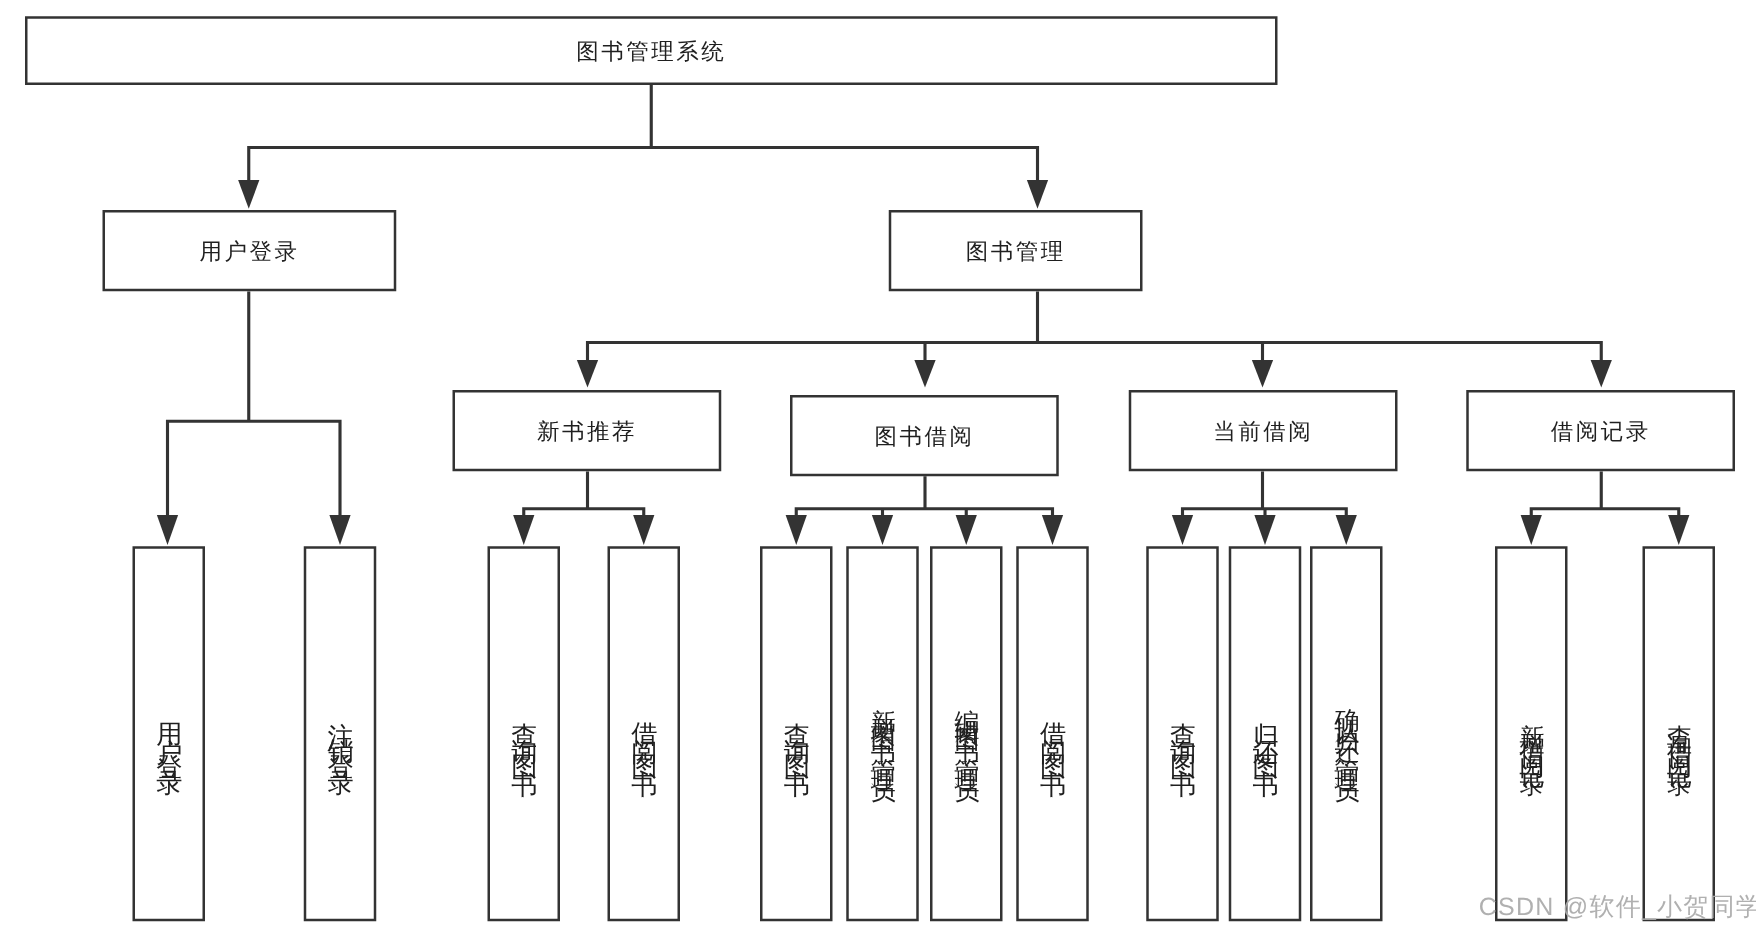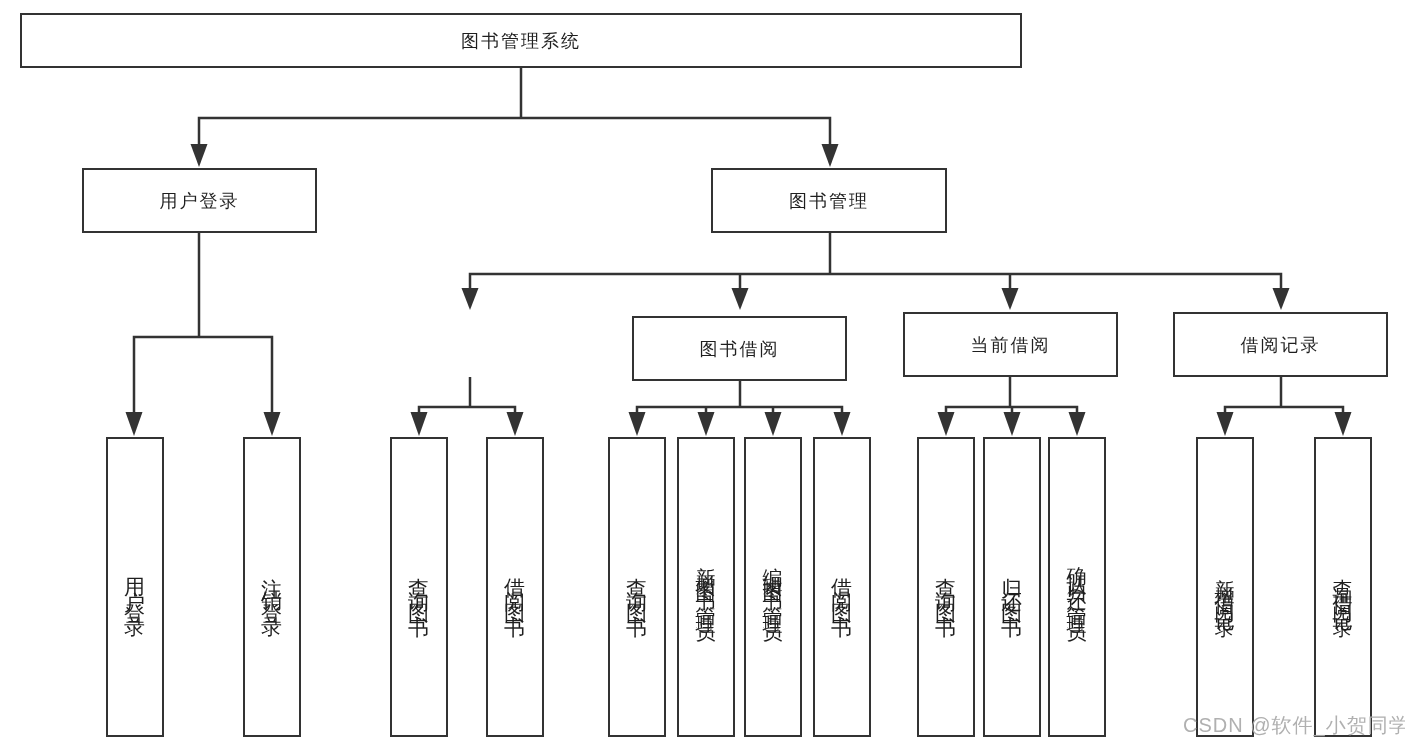--- a/index.html
+++ b/index.html
@@ -120,24 +120,27 @@
     </g>
   </svg>
 
   <div class="node h-node" style="left:20px; top:13px; width:1002px; height:55px;">
     <span>图书管理系统</span>
   </div>
 
   <div class="node h-node" style="left:82px; top:168px; width:235px; height:65px;">
     <span>用户登录</span>
   </div>
-  <div class="node h-node" style="left:711px; top:168px; width:236px; height:65px;">
+  <div class="node h-node" style="left:711px; top:168px; width:203px; height:65px;">
     <span>图书管理</span>
   </div>
 
+  <div class="node h-node" style="left:362px; top:312px; width:215px; height:65px;">
+    <span>新书推荐</span>
+  </div>
   <div class="node h-node" style="left:632px; top:316px; width:215px; height:65px;">
     <span>图书借阅</span>
   </div>
   <div class="node h-node" style="left:903px; top:312px; width:215px; height:65px;">
     <span>当前借阅</span>
   </div>
   <div class="node h-node" style="left:1173px; top:312px; width:215px; height:65px;">
     <span>借阅记录</span>
   </div>
 

